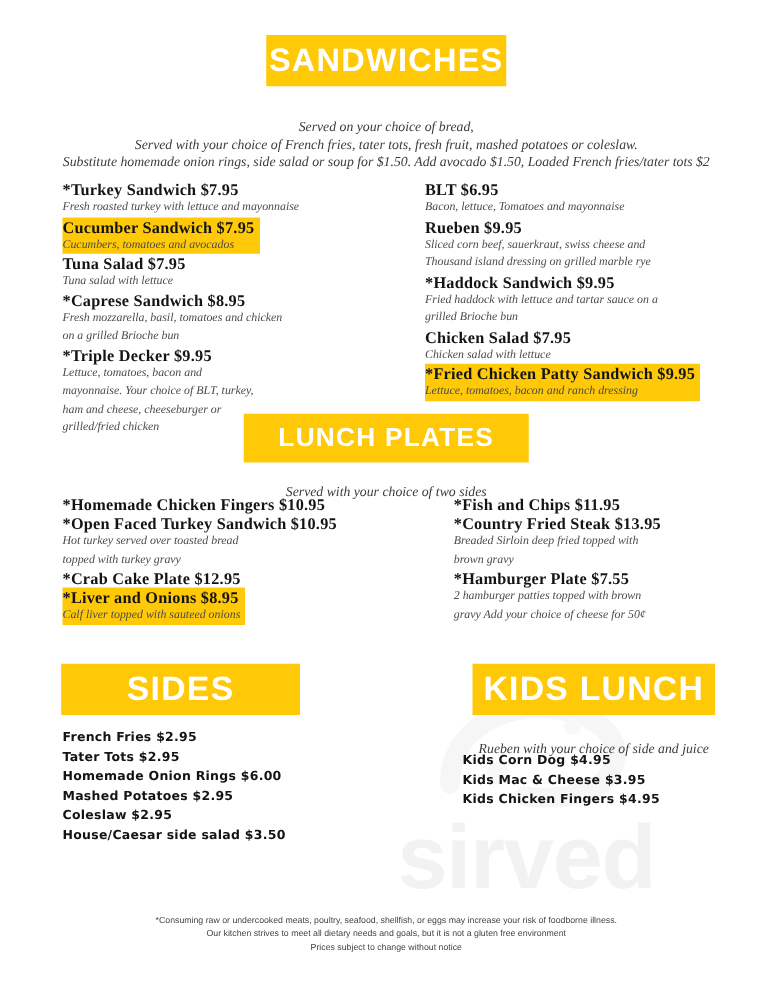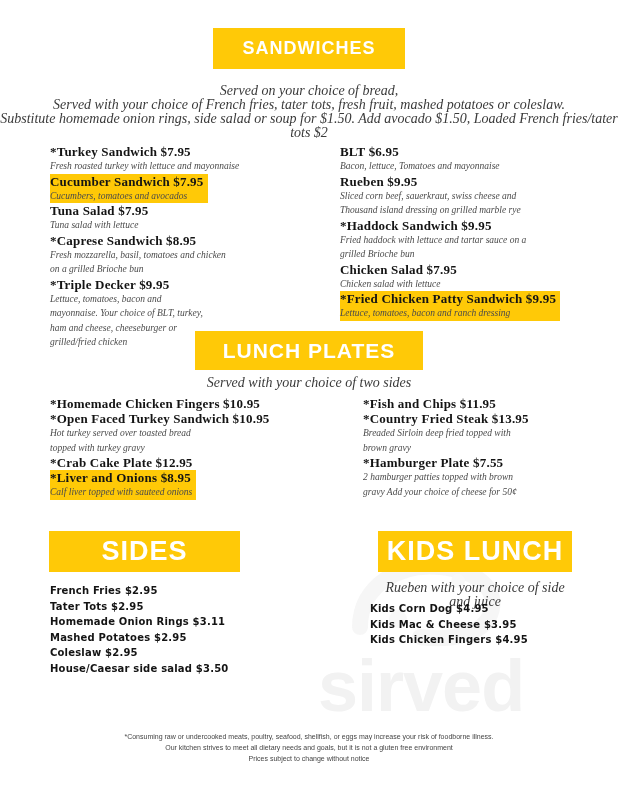--- a/index.html
+++ b/index.html
@@ -46,37 +46,38 @@
     color: #ffffff;
     font-family: "Liberation Sans", sans-serif;
     font-weight: 700;
     text-align: center;
     display: flex;
     align-items: center;
     justify-content: center;
     letter-spacing: 1px;
     z-index: 2;
   }
-  #banner-sandwiches { left: 213px; top: 28px;  width: 192px; height: 41px; font-size: 18px; }
+  #banner-sandwiches { left: 213px; top: 28px;  width: 192px; height: 41px; font-size: 26px; }
   #banner-lunch      { left: 195px; top: 331px; width: 228px; height: 39px; font-size: 21px; }
   #banner-sides      { left: 49px;  top: 531px; width: 191px; height: 41px; font-size: 27px; }
   #banner-kids       { left: 378px; top: 531px; width: 194px; height: 41px; font-size: 27px; }
 
   
   .subtitle {
     position: absolute;
     font-family: "Liberation Serif", serif;
     font-style: italic;
-    font-size: 14px;
+    font-size: 11px;
     color: #3a3a3a;
     text-align: center;
     line-height: 14px;
     width: 100%;
     left: 0;
     z-index: 2;
+    margin-top: 11px;
   }
   #sub-sandwiches { top: 84px; }
   #sub-lunch      { top: 376px; }
   #sub-kids       { top: 581px; left: 378px; width: 194px; }
 
   
   .col {
     position: absolute;
     z-index: 2;
   }
@@ -242,21 +243,21 @@
           <div>2 hamburger patties topped with brown</div>
           <div>gravy Add your choice of cheese for 50¢</div>
         </div>
       </div>
     </div>
 
   <div class="banner" id="banner-sides">SIDES</div>
   <div class="col" id="col-sides">
       <div class="plain-line">French Fries $2.95</div>
       <div class="plain-line">Tater Tots $2.95</div>
-      <div class="plain-line">Homemade Onion Rings $3.11</div>
+      <div class="plain-line">Homemade Onion Rings $6.00</div>
       <div class="plain-line">Mashed Potatoes $2.95</div>
       <div class="plain-line">Coleslaw $2.95</div>
       <div class="plain-line">House/Caesar side salad $3.50</div>
     </div>
 
   <div class="banner" id="banner-kids">KIDS LUNCH</div>
   <div class="subtitle" id="sub-kids">
     <div>Rueben with your choice of side and juice</div>
   </div>
   <div class="col" id="col-kids">

